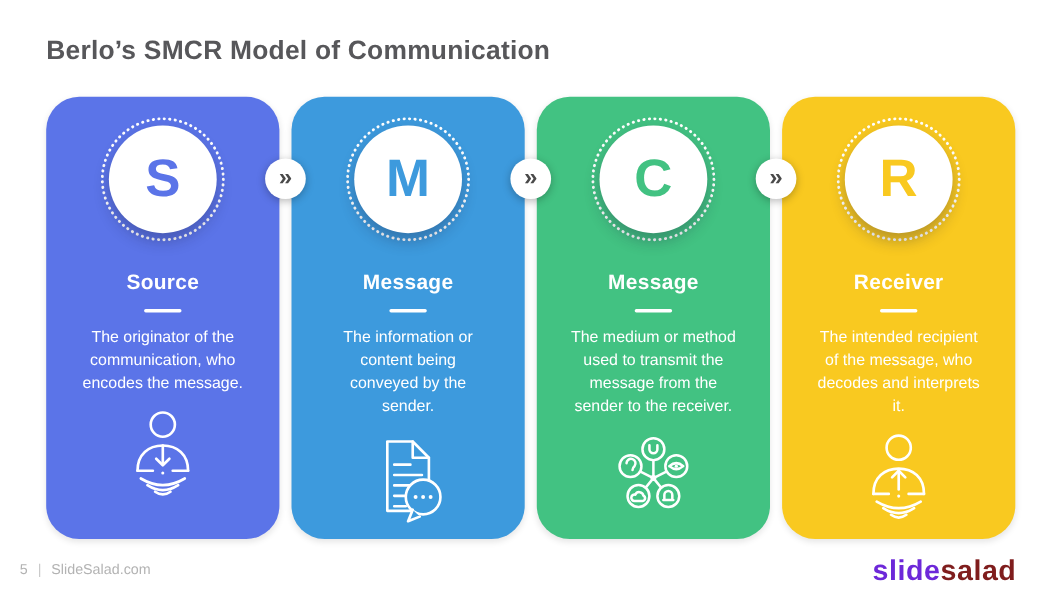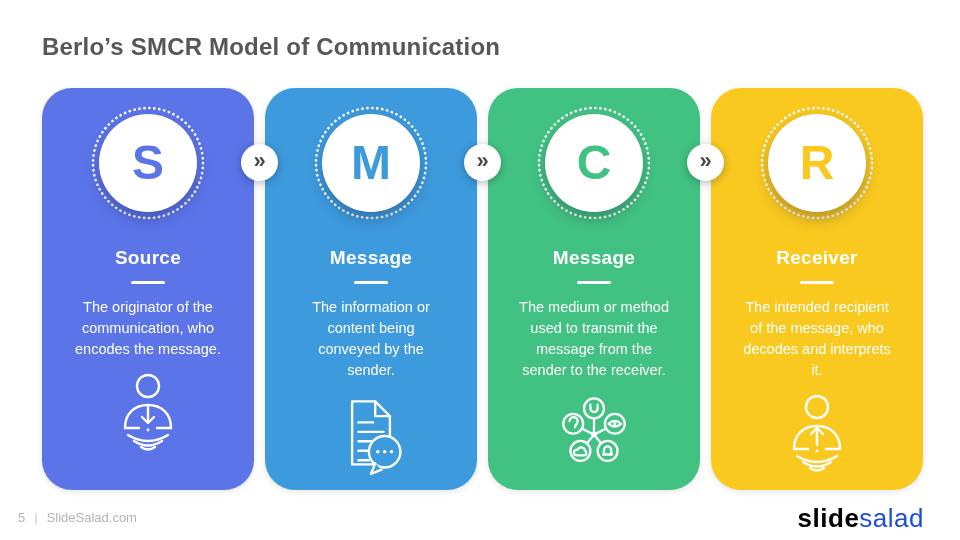--- a/index.html
+++ b/index.html
@@ -40,22 +40,22 @@
     display:flex;align-items:center;justify-content:center;z-index:5;
   }
   .chevron span{color:#4a4a4a;font-size:22px;font-weight:bold;line-height:1;padding-bottom:3px;}
   .chev-1{left:199px}.chev-2{left:422px}.chev-3{left:645px}
   .footer-left{
     position:absolute;left:18px;bottom:15px;display:flex;align-items:center;gap:9px;
     font-size:13px;color:#b3b3b3;
   }
   .footer-divider{color:#c9c9c9;}
   .logo{position:absolute;right:36px;bottom:9px;font-size:26px;letter-spacing:.5px;line-height:1;}
-  .logo-bold{color:#000000;font-weight:bold;}
-  .logo-light{color:#1d4ed8;font-weight:normal;}
+  .logo-bold{color:#6d28d9;font-weight:bold;}
+  .logo-light{color:#7f1d1d;font-weight:bold;}
   svg *{vector-effect:non-scaling-stroke;}
 </style>
 </head>
 <body>
 
 <h1 class="slide-title">Berlo’s SMCR Model of Communication</h1>
 
 <div class="cards">
 
   <div class="card" style="--c: #5B74E8;">

